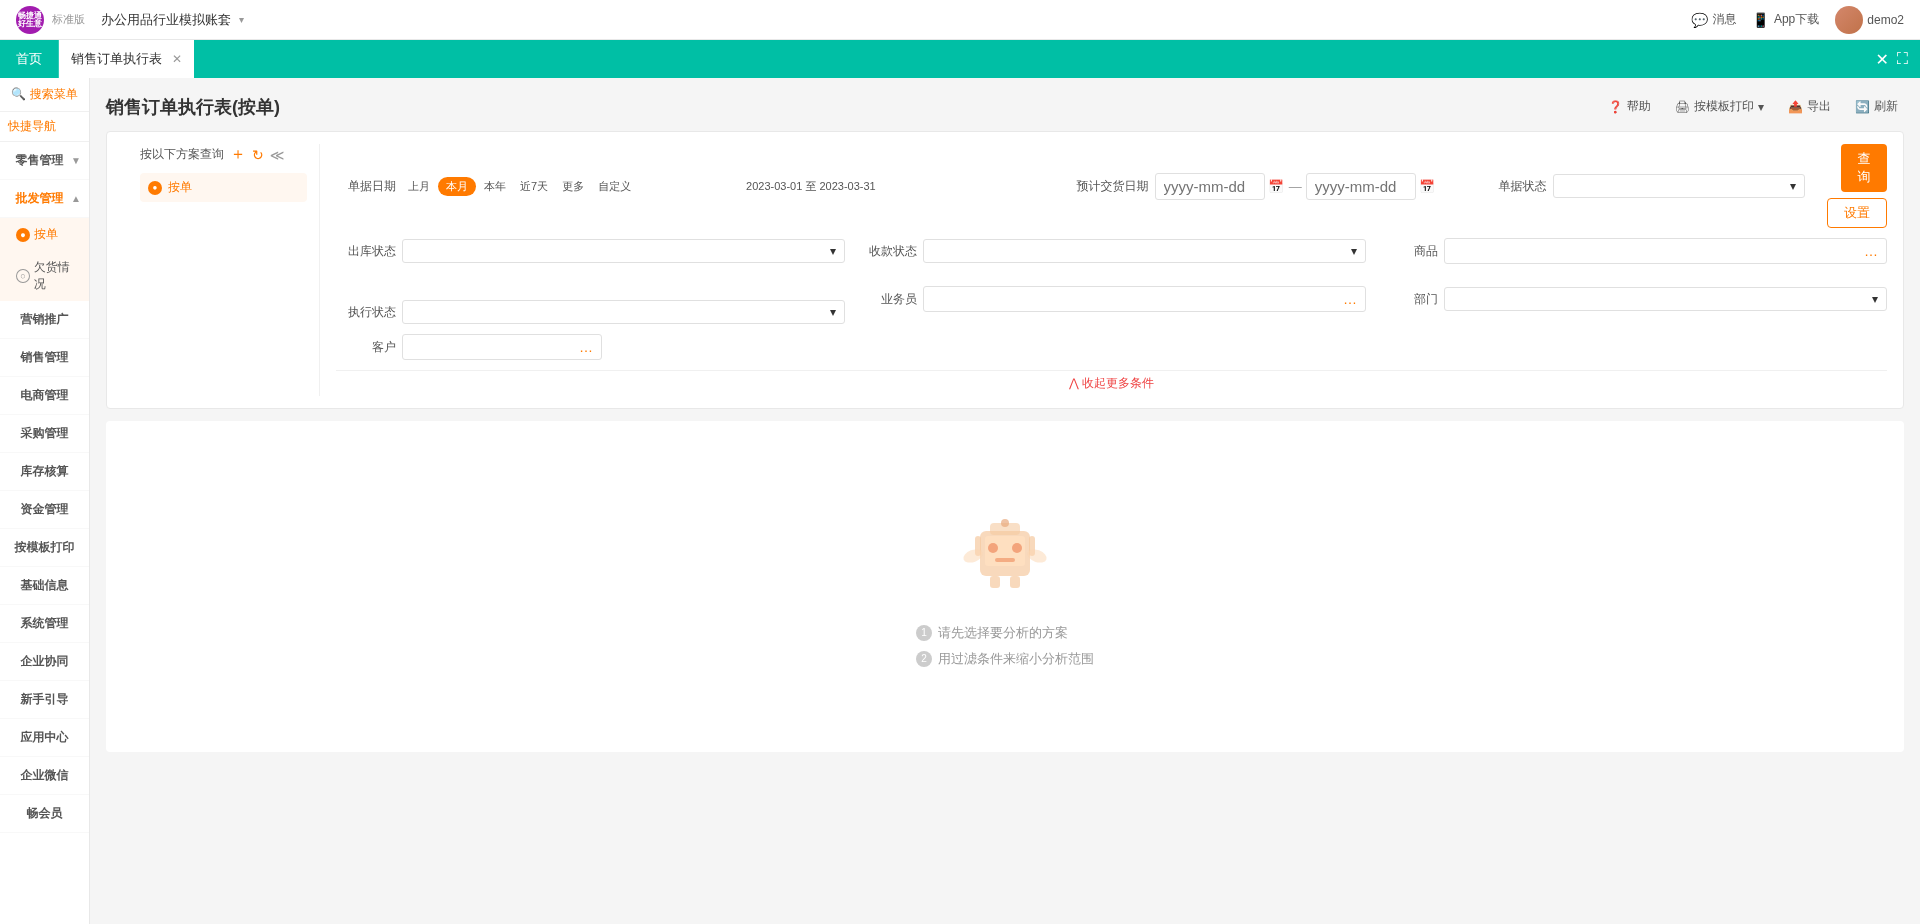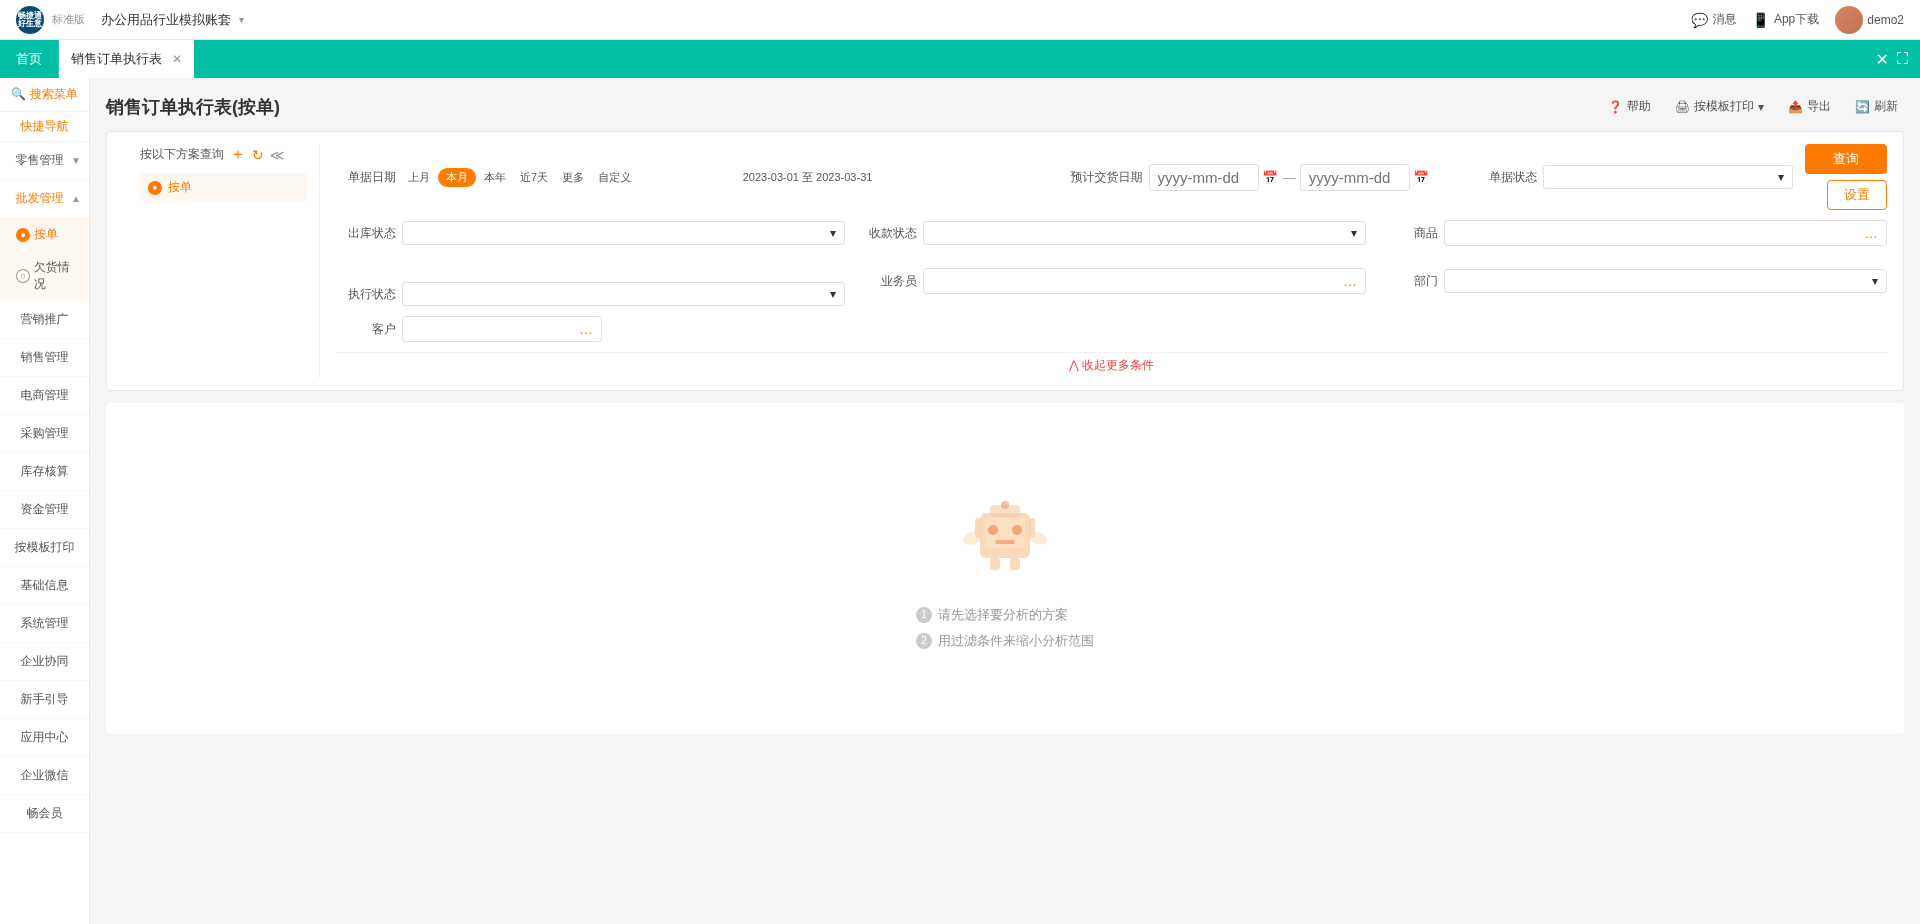--- a/index.html
+++ b/index.html
@@ -12,21 +12,21 @@
       display: flex;
       align-items: center;
       justify-content: space-between;
       padding: 0 16px;
       border-bottom: 1px solid #e8e8e8;
       position: fixed;
       top: 0; left: 0; right: 0;
       z-index: 100;
     }
     .topbar-left { display: flex; align-items: center; gap: 8px; }
-    .logo-icon { width: 28px; height: 28px; background: #0c4a6e; border-radius: 50%; display: flex; align-items: center; justify-content: center; color: #fff; font-size: 11px; font-weight: bold; }
+    .logo-icon { width: 28px; height: 28px; background: #a21caf; border-radius: 50%; display: flex; align-items: center; justify-content: center; color: #fff; font-size: 11px; font-weight: bold; }
     .topbar-dropdown { color: #999; font-size: 10px; cursor: pointer; }
     .topbar-right { display: flex; align-items: center; gap: 16px; }
     .topbar-right-item { display: flex; align-items: center; gap: 4px; color: #555; cursor: pointer; font-size: 12px; }
     .avatar { width: 28px; height: 28px; border-radius: 50%; background: #e0a070; display: flex; align-items: center; justify-content: center; font-size: 11px; color: #fff; overflow: hidden; }
 
     
     .tabbar {
       height: 38px;
       background: #00bfa5;
       display: flex;
@@ -80,33 +80,34 @@
       font-size: 12px;
       color: #ff7a00;
       cursor: pointer;
       text-align: center;
     }
     .sidebar-quicknav {
       padding: 6px 8px;
       font-size: 12px;
       color: #ff7a00;
       cursor: pointer;
-      text-align: center;
+      text-align: left;
       border-bottom: 1px solid #f0f0f0;
     }
     .sidebar-item {
       padding: 10px 8px;
       text-align: center;
       font-size: 12px;
       color: #555;
       cursor: pointer;
       border-bottom: 1px solid #f8f8f8;
       display: flex;
       align-items: center;
       justify-content: space-between;
+      font-weight: bold;
     }
     .sidebar-item.active { color: #ff7a00; }
     .sidebar-item-label { flex: 1; text-align: center; }
     .sidebar-arrow { font-size: 10px; color: #999; }
     .sidebar-sub { background: #fff7f0; }
     .sidebar-sub-item {
       padding: 8px 8px 8px 16px;
       font-size: 12px;
       color: #555;
       cursor: pointer;
@@ -266,21 +267,21 @@
       padding-top: 0;
     }
     .btn-query {
       background: #ff7a00;
       color: #fff;
       border: none;
       border-radius: 4px;
       padding: 6px 16px;
       font-size: 13px;
       cursor: pointer;
-      width: 82px;
+      width: 46px;
       text-align: center;
     }
     .btn-setting {
       background: #fff;
       color: #ff7a00;
       border: 1px solid #ff7a00;
       border-radius: 4px;
       padding: 5px 13px;
       font-size: 13px;
       cursor: pointer;

